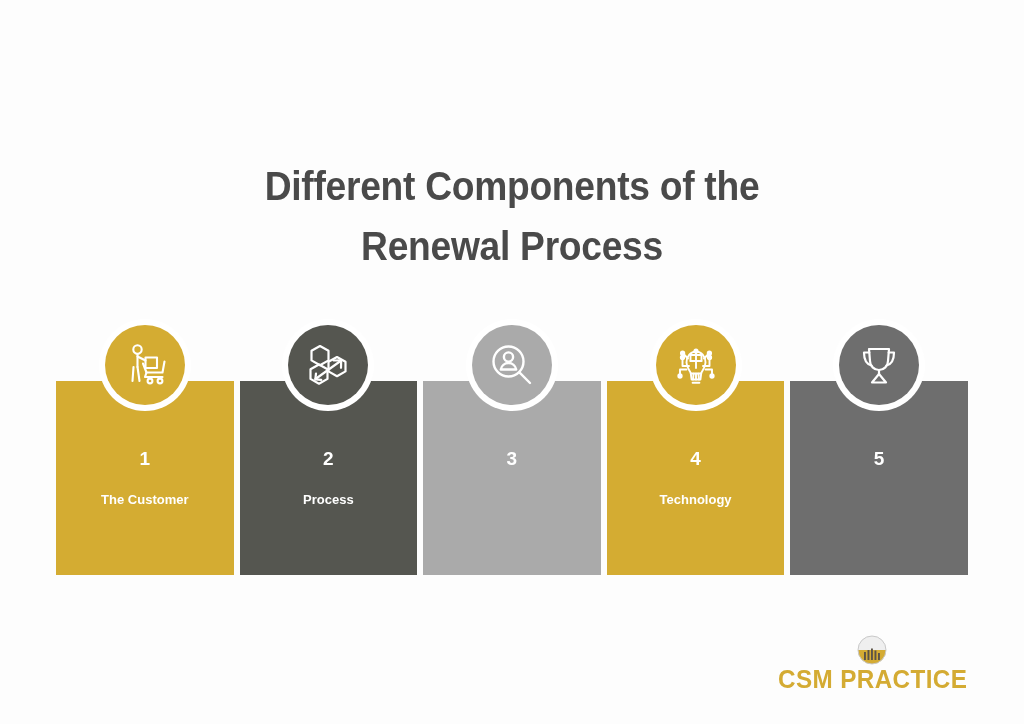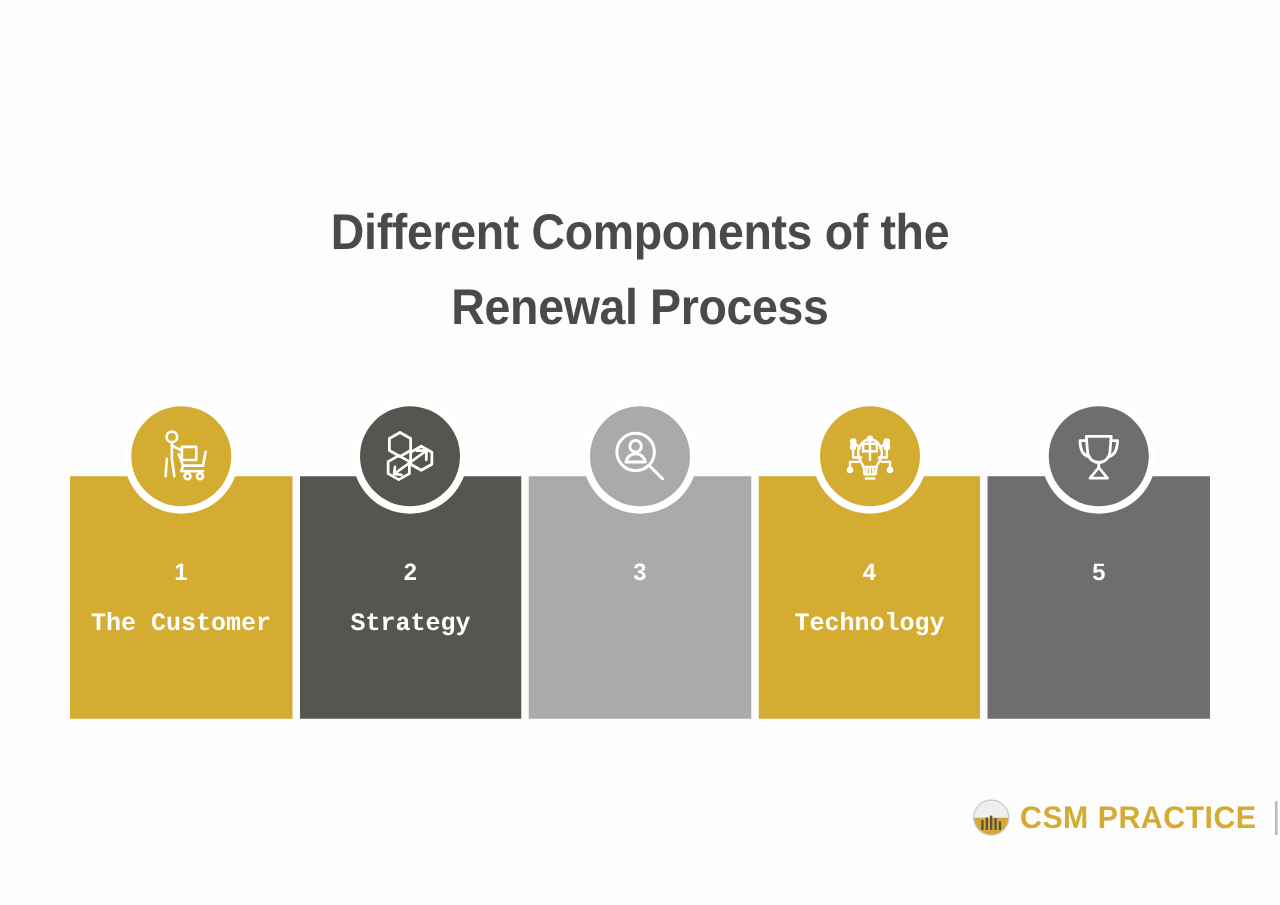--- a/index.html
+++ b/index.html
@@ -72,29 +72,28 @@
   .num {
     font-size: 19px;
     font-weight: bold;
     color: #ffffff;
     line-height: 24px;
     letter-spacing: 0.2px;
   }
 
   .label {
     margin-top: 14px;
-    font-size: 20px;
+    font-size: 13px;
     font-weight: bold;
     color: #ffffff;
     line-height: 30px;
     text-align: center;
     letter-spacing: 0px;
     white-space: pre-line;
     padding: 0 6px;
-    font-family: Liberation Mono, monospace;
   }
 
   
   .badge {
     position: absolute;
     left: 50%;
     top: 0;
     transform: translateX(-50%);
     width: 92px;
     height: 92px;
@@ -116,20 +115,21 @@
   .badge-inner svg { display: block; }
 
   
   .logo {
     position: absolute;
     left: 778px;
     top: 591px;
     height: 38px;
     display: flex;
     align-items: center;
+    flex-direction: column;
   }
   .logo-mark {
     width: 30px;
     height: 30px;
     margin-right: 8px;
     flex: 0 0 auto;
   }
   .logo-text {
     font-size: 25px;
     font-weight: bold;
@@ -177,21 +177,21 @@
             <circle cx="31" cy="42" r="2.4"></circle>
             <circle cx="41" cy="42" r="2.4"></circle>
           </svg>
         </div>
       </div>
     </div>
 
     <div class="column">
       <div class="bar" style="background:#555650;">
         <span class="num">2</span>
-        <span class="label">Strategy</span>
+        <span class="label">Process</span>
       </div>
       <div class="badge">
         <div class="badge-inner" style="background:#555650;">
           <svg width="52" height="52" viewBox="0 0 52 52" fill="none" stroke="#ffffff" stroke-width="2.2" stroke-linecap="round" stroke-linejoin="round">
             <polygon points="18,7 26.5,11.8 26.5,21.4 18,26.2 9.5,21.4 9.5,11.8"></polygon>
             <polygon points="17,25.5 25.5,30.3 25.5,39.9 17,44.7 8.5,39.9 8.5,30.3"></polygon>
             <polygon points="35,18 43.5,22.8 43.5,32.4 35,37.2 26.5,32.4 26.5,22.8"></polygon>
             <path d="M13.5 40 L38.5 22"></path>
             <path d="M31.5 21.5 L39.2 21.3 L39 28.8"></path>
             <path d="M14 34.5 L13.3 40.3 L19.2 40.8"></path>

